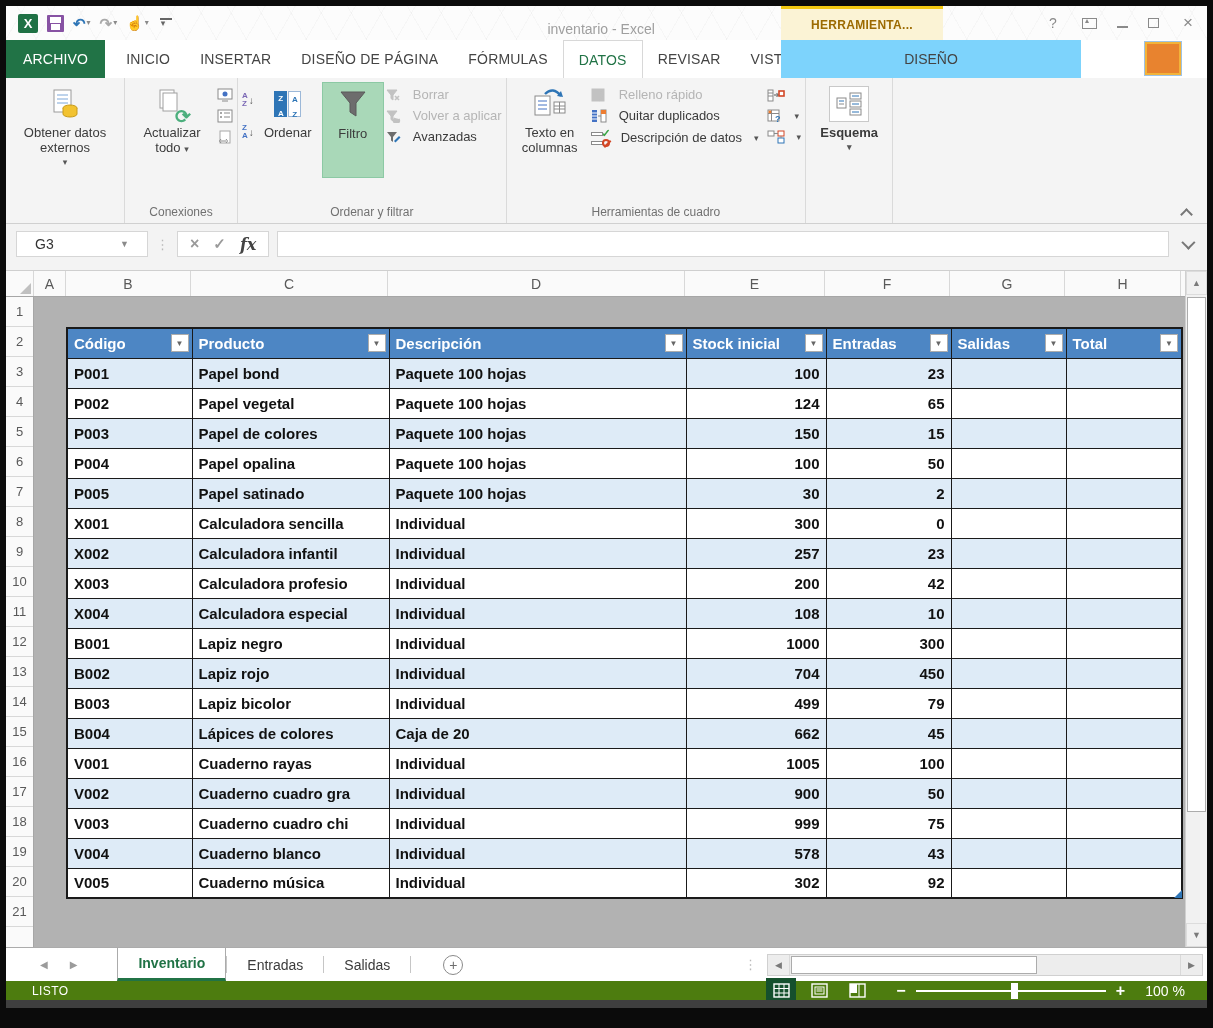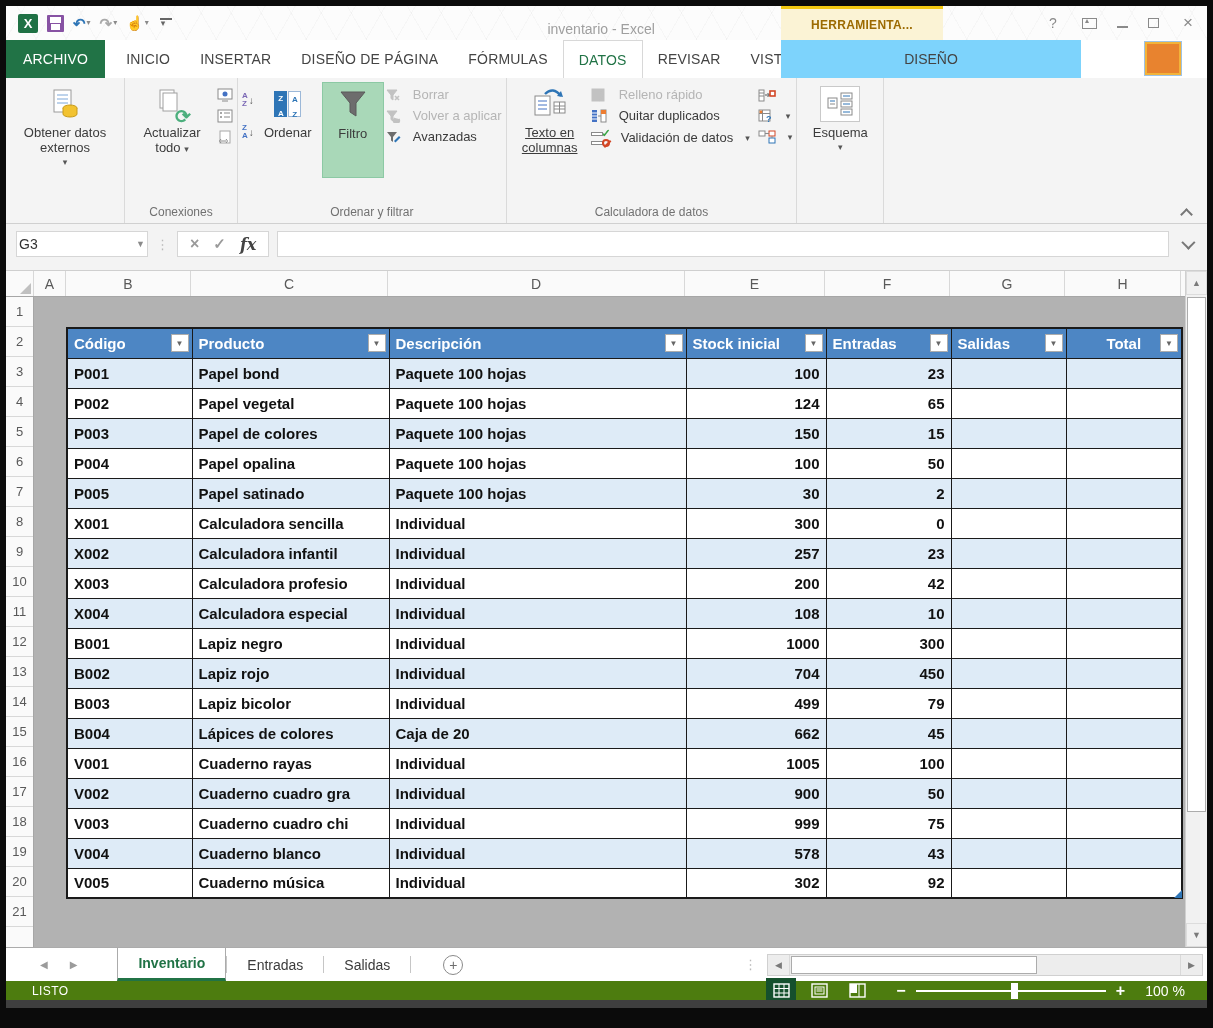--- a/index.html
+++ b/index.html
@@ -66,21 +66,21 @@
   .collapse-ribbon::before { content:""; position:absolute; left:1px; top:1px; width:7px; height:7px; border-left:2px solid #777; border-top:2px solid #777; transform:rotate(45deg); }
   .esq-frame { border:1px solid #c9c9c9; background:#fff; padding:3px 6px; }
   .validation-icon { position:relative; width:18px; height:16px; }
   .vrow { position:absolute; left:0; width:12px; height:4px; border:1px solid #8a8a8a; background:#fff; }
   .vcheck { position:absolute; right:-2px; top:-4px; color:#3aa546; font-size:11px; font-weight:bold; }
   .vban { position:absolute; right:-1px; bottom:-1px; width:8px; height:8px; border:2px solid #d24726; border-radius:50%; }
   .vban::after { content:""; position:absolute; left:-1px; top:2px; width:9px; height:2px; background:#d24726; transform:rotate(-45deg); }
 
   
   .formula-row { height:46px; background:#f3f3f3; display:flex; align-items:center; padding:0 10px 6px 10px; gap:8px; flex:0 0 auto; }
-  .namebox { width:132px; height:26px; background:#fff; border:1px solid #d6d6d6; display:flex; align-items:center; padding:0 2px; font-size:14px; color:#333; }
+  .namebox { width:132px; height:26px; background:#fff; border:1px solid #d6d6d6; display:flex; align-items:center; padding:0 18px; font-size:14px; color:#333; }
   .namebox .nb-caret { margin-left:auto; font-size:9px; color:#8a8a8a; }
   .vdots { color:#b9b9b9; font-size:13px; letter-spacing:0; }
   .fxbox { height:26px; background:#fff; border:1px solid #d6d6d6; display:flex; align-items:center; gap:14px; padding:0 12px; }
   .fx-x { color:#9a9a9a; font-size:16px; font-weight:bold; }
   .fx-check { color:#9a9a9a; font-size:15px; font-weight:bold; }
   .fx-fx { font-family:"DejaVu Serif",serif; font-style:italic; font-weight:bold; font-size:16px; color:#444; }
   .formula-input { flex:1; height:26px; background:#fff; border:1px solid #d6d6d6; display:flex; align-items:center; padding:0 8px; font-size:14px; color:#222; }
   .fb-expand { width:20px; height:26px; display:flex; align-items:center; justify-content:center; }
   .fb-expand::after { content:""; width:8px; height:8px; border-right:2px solid #777; border-bottom:2px solid #777; transform:rotate(45deg) translateY(-2px); }
 
@@ -100,21 +100,21 @@
   .row-headers { width:28px; display:flex; flex-direction:column; background:#fafafa; border-right:1px solid #a6a6a6; flex:0 0 auto; }
   .row-h { height:30px; flex:0 0 auto; display:flex; align-items:center; justify-content:center; font-size:13px; color:#595959; border-bottom:1px solid #d8d8d8; }
   .sheet { flex:1; position:relative; background:#b2b2b2; overflow:hidden; }
 
   .inv-table { position:absolute; left:32px; top:30px; border-collapse:collapse; table-layout:fixed; width:1115px; border:2px solid #1a1a1a; }
   .inv-table th, .inv-table td { border:1px solid #1a1a1a; height:30px; padding:0 6px; overflow:hidden; white-space:nowrap; }
   .inv-table th { background:#4d86c4; color:#fff; font-size:15px; font-weight:bold; text-align:left; position:relative; }
   .inv-table th:nth-of-type(1){width:125px;} .inv-table th:nth-of-type(2){width:197px;}
   .inv-table th:nth-of-type(3){width:297px;} .inv-table th:nth-of-type(4){width:140px;}
   .inv-table th:nth-of-type(5){width:125px;} .inv-table th:nth-of-type(6){width:115px;}
-  .inv-table th:nth-of-type(7){width:116px;text-align:center;}
+  .inv-table th:nth-of-type(7){width:116px;}
   .filter-btn { position:absolute; right:3px; top:50%; transform:translateY(-50%); width:18px; height:18px; background:#fff; border:1px solid #acacac; display:flex; align-items:center; justify-content:center; font-size:8px; color:#666; }
   .inv-table td { font-size:15px; font-weight:600; color:#111; background:#fff; }
   .inv-table tbody tr:nth-of-type(odd) td { background:#deebf7; }
   .inv-table td:nth-of-type(n+4) { text-align:right; }
   .resize-handle { position:absolute; left:1140px; top:593px; width:0; height:0; border-left:8px solid transparent; border-bottom:8px solid #2e75b6; }
 
   .vscroll { width:22px; background:#f1f1f1; border-left:1px solid #d0d0d0; display:flex; flex-direction:column; flex:0 0 auto; }
   .vs-btn { height:24px; display:flex; align-items:center; justify-content:center; font-size:9px; color:#7a7a7a; background:#f1f1f1; border:1px solid #dcdcdc; flex:0 0 auto; }
   .vs-track { flex:1; position:relative; }
   .vs-thumb { position:absolute; left:1px; right:1px; top:2px; height:82%; background:#fff; border:1px solid #acacac; }
@@ -330,21 +330,21 @@
               </svg>
               <span>Avanzadas</span>
             </span>
         </div>
       </div>
       <div class="rgroup-label">Ordenar y filtrar</div>
     </div>
 
     <div class="rgroup">
       <div class="rgroup-body">
-        <div class="bigbtn" style="min-width:78px;text-decoration:underline;">
+        <div class="bigbtn" style="min-width:78px;">
           <span class="bicon" style="position:relative;">
             <svg width="34" height="32" viewBox="0 0 34 32">
                 <rect x="2" y="8" width="15" height="19" fill="#fff" stroke="#8a8a8a"></rect>
                 <line x1="5" y1="13" x2="14" y2="13" stroke="#4472c4"></line>
                 <line x1="5" y1="17" x2="14" y2="17" stroke="#4472c4"></line>
                 <line x1="5" y1="21" x2="14" y2="21" stroke="#4472c4"></line>
                 <rect x="21" y="14" width="11" height="11" fill="#fff" stroke="#8a8a8a"></rect>
                 <line x1="21" y1="18" x2="32" y2="18" stroke="#8a8a8a"></line>
                 <line x1="21" y1="21" x2="32" y2="21" stroke="#8a8a8a"></line>
                 <line x1="26.5" y1="14" x2="26.5" y2="25" stroke="#8a8a8a"></line>
@@ -377,21 +377,21 @@
               </svg>
               <span>Quitar duplicados</span>
             </span>
           <span class="smallbtn">
             <span class="validation-icon">
                 <span class="vrow" style="top:2px;"></span>
                 <span class="vrow" style="bottom:1px;"></span>
                 <span class="vcheck">✓</span>
                 <span class="vban"></span>
               </span>
-            <span>Validación de datos</span>
+            <span>Descripción de datos</span>
               <span class="caret">▾</span>
           </span>
         </div>
         <div class="smallcol" style="padding-left:6px;">
           <span class="smallbtn">
               <svg width="18" height="14" viewBox="0 0 18 14">
                 <rect x="1" y="2" width="5" height="11" fill="#fff" stroke="#8a8a8a"></rect>
                 <line x1="1" y1="5" x2="6" y2="5" stroke="#8a8a8a"></line>
                 <line x1="1" y1="8" x2="6" y2="8" stroke="#8a8a8a"></line>
                 <path d="M7 7 h4 M9.5 5 l2 2 l-2 2" fill="none" stroke="#555"></path>
@@ -412,26 +412,26 @@
               <svg width="18" height="14" viewBox="0 0 18 14">
                 <rect x="1" y="1" width="6" height="5" fill="#fff" stroke="#8a8a8a"></rect>
                 <rect x="11" y="1" width="6" height="5" fill="#fff" stroke="#d24726"></rect>
                 <rect x="11" y="8" width="6" height="5" fill="#fff" stroke="#2e75b6"></rect>
                 <path d="M7 3.5 h4 M14 6 v2" stroke="#8a8a8a"></path>
               </svg>
               <span class="caret">▾</span>
             </span>
         </div>
       </div>
-      <div class="rgroup-label">Calculadora de datos</div>
+      <div class="rgroup-label">Herramientas de cuadro</div>
     </div>
 
     <div class="rgroup" style="border-right:1px solid #dadada;">
       <div class="rgroup-body" style="justify-content:center;">
-        <div class="bigbtn" style="min-width:78px;">
+        <div class="bigbtn" style="min-width:78px;font-weight:bold;">
           <span class="bicon esq-frame">
             <svg width="26" height="24" viewBox="0 0 26 24">
                 <rect x="1" y="6" width="9" height="10" fill="#fff" stroke="#8a8a8a"></rect>
                 <line x1="3" y1="9" x2="8" y2="9" stroke="#2e75b6"></line>
                 <line x1="3" y1="12" x2="8" y2="12" stroke="#8a8a8a"></line>
                 <rect x="14" y="1" width="11" height="6" fill="#fff" stroke="#8a8a8a"></rect>
                 <line x1="16" y1="4" x2="23" y2="4" stroke="#2e75b6"></line>
                 <rect x="14" y="9" width="11" height="6" fill="#fff" stroke="#8a8a8a"></rect>
                 <line x1="16" y1="12" x2="23" y2="12" stroke="#2e75b6"></line>
                 <rect x="14" y="17" width="11" height="6" fill="#fff" stroke="#8a8a8a"></rect>

